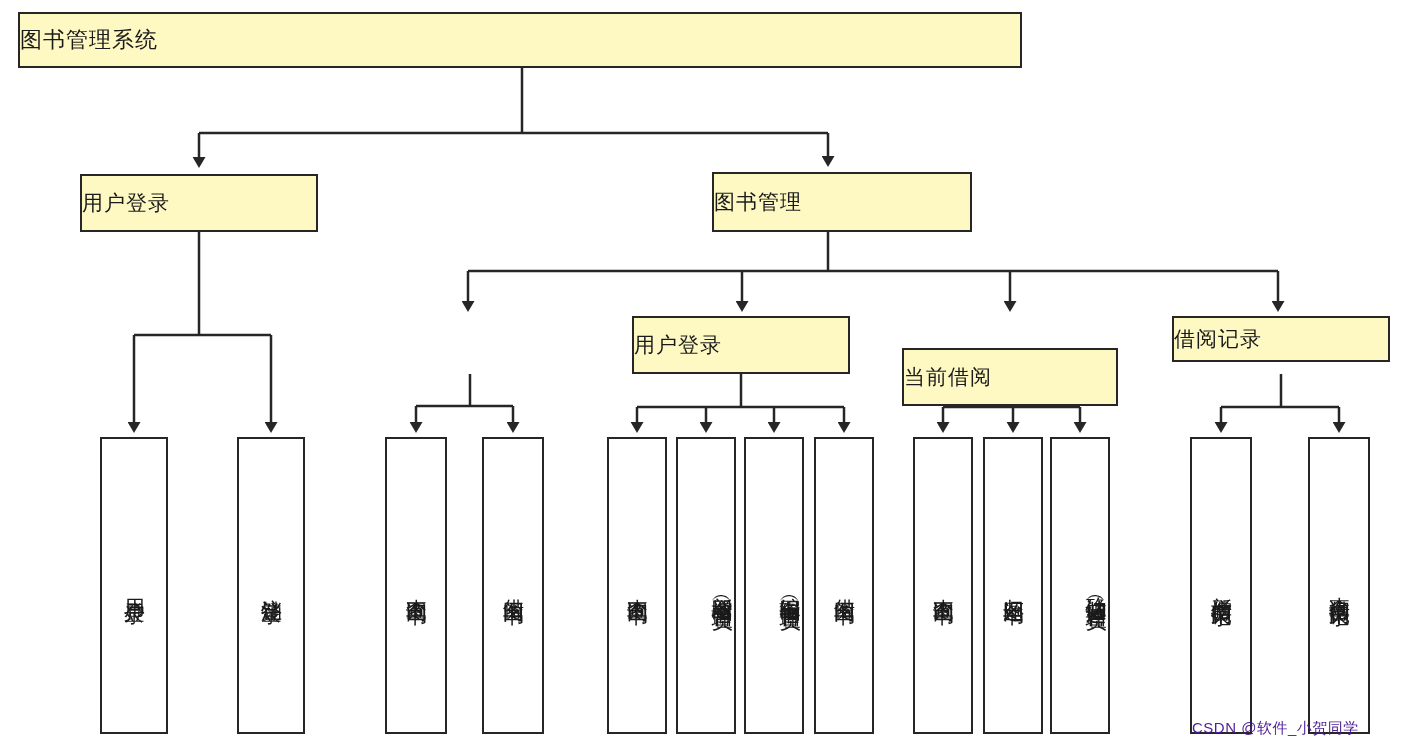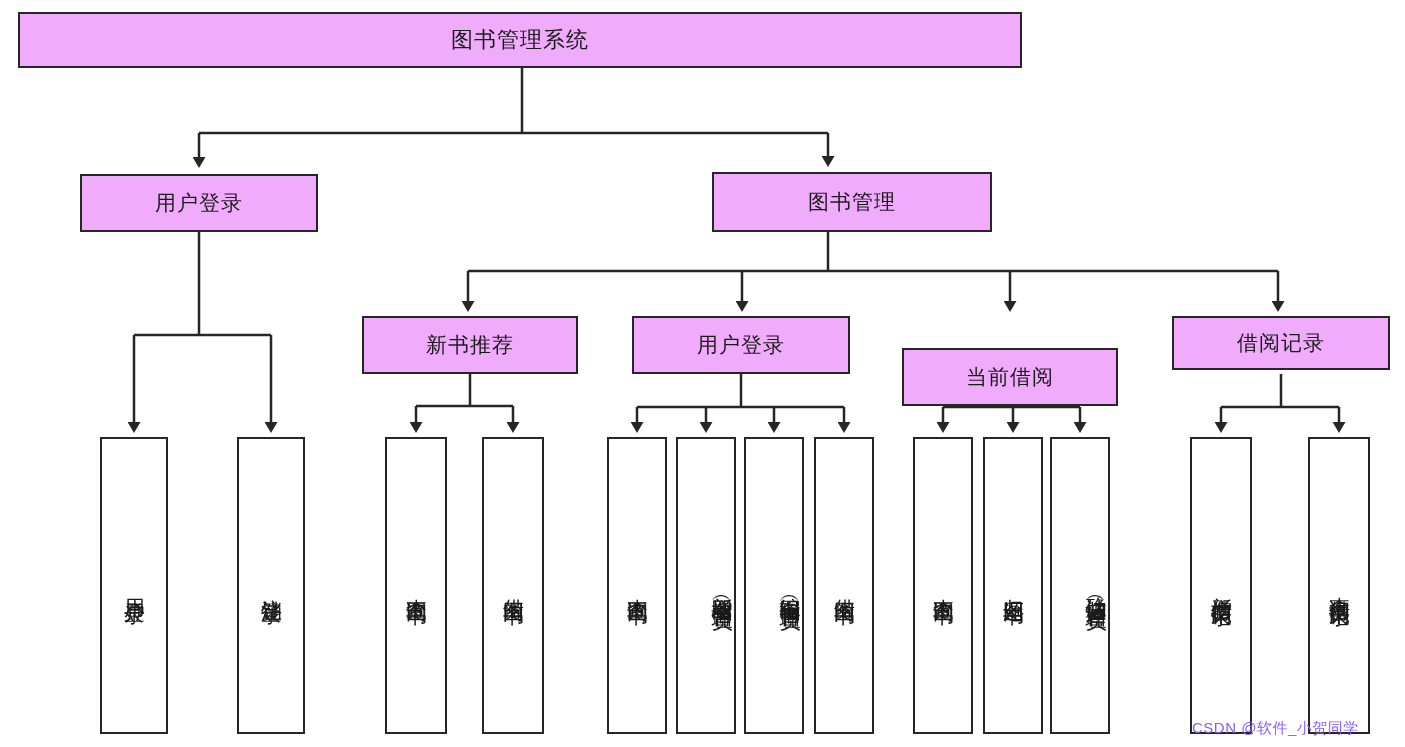--- a/index.html
+++ b/index.html
@@ -22,25 +22,24 @@
     position: absolute;
     left: 0;
     top: 0;
     width: 1405px;
     height: 747px;
     pointer-events: none;
   }
   .node {
     position: absolute;
     box-sizing: border-box;
-    background: #f0abfc;
+    background: #fef9c3;
     border: 2px solid #262626;
     display: flex;
     align-items: center;
-    justify-content: center;
     color: #1a1a1a;
   }
   .node.horiz {
     font-size: 21px;
     letter-spacing: 1px;
     line-height: 1.2;
   }
   .node.root {
     font-size: 22px;
   }
@@ -68,21 +67,21 @@
     color: #1a1a1a;
     white-space: nowrap;
   }
   .leaf.top-aligned .vtext {
     align-items: flex-start;
     padding-top: 6px;
   }
   .watermark {
     position: absolute;
     font-size: 15px;
-    color: #8b5cf6;
+    color: #4c1d95;
     letter-spacing: 0.5px;
     white-space: nowrap;
     user-select: none;
   }
 </style>
 </head>
 <body>
 
 <div id="canvas">
 
@@ -148,34 +147,31 @@
     </g>
   </svg>
 
   <div class="node horiz root" style="left:18px; top:12px; width:1004px; height:56px;">
     <span>图书管理系统</span>
   </div>
 
   <div class="node horiz" style="left:80px; top:174px; width:238px; height:58px;">
     <span>用户登录</span>
   </div>
-  <div class="node horiz" style="left:712px; top:172px; width:280px; height:60px;">
+  <div class="node horiz" style="left:712px; top:172px; width:260px; height:60px;">
     <span>图书管理</span>
   </div>
 
-  <div class="node horiz" style="left:362px; top:316px; width:216px; height:58px;">
-    <span>新书推荐</span>
-  </div>
   <div class="node horiz" style="left:632px; top:316px; width:218px; height:58px;">
     <span>用户登录</span>
   </div>
   <div class="node horiz" style="left:902px; top:316px; width:216px; height:58px;margin-top:32px;">
     <span>当前借阅</span>
   </div>
-  <div class="node horiz" style="left:1172px; top:316px; width:218px; height:54px;">
+  <div class="node horiz" style="left:1172px; top:316px; width:218px; height:46px;">
     <span>借阅记录</span>
   </div>
 
   <div class="leaf" style="left:100px; top:437px; width:68px; height:297px;">
     <span class="vtext">用户登录</span>
   </div>
   <div class="leaf" style="left:237px; top:437px; width:68px; height:297px;">
     <span class="vtext">注销登录</span>
   </div>
 

